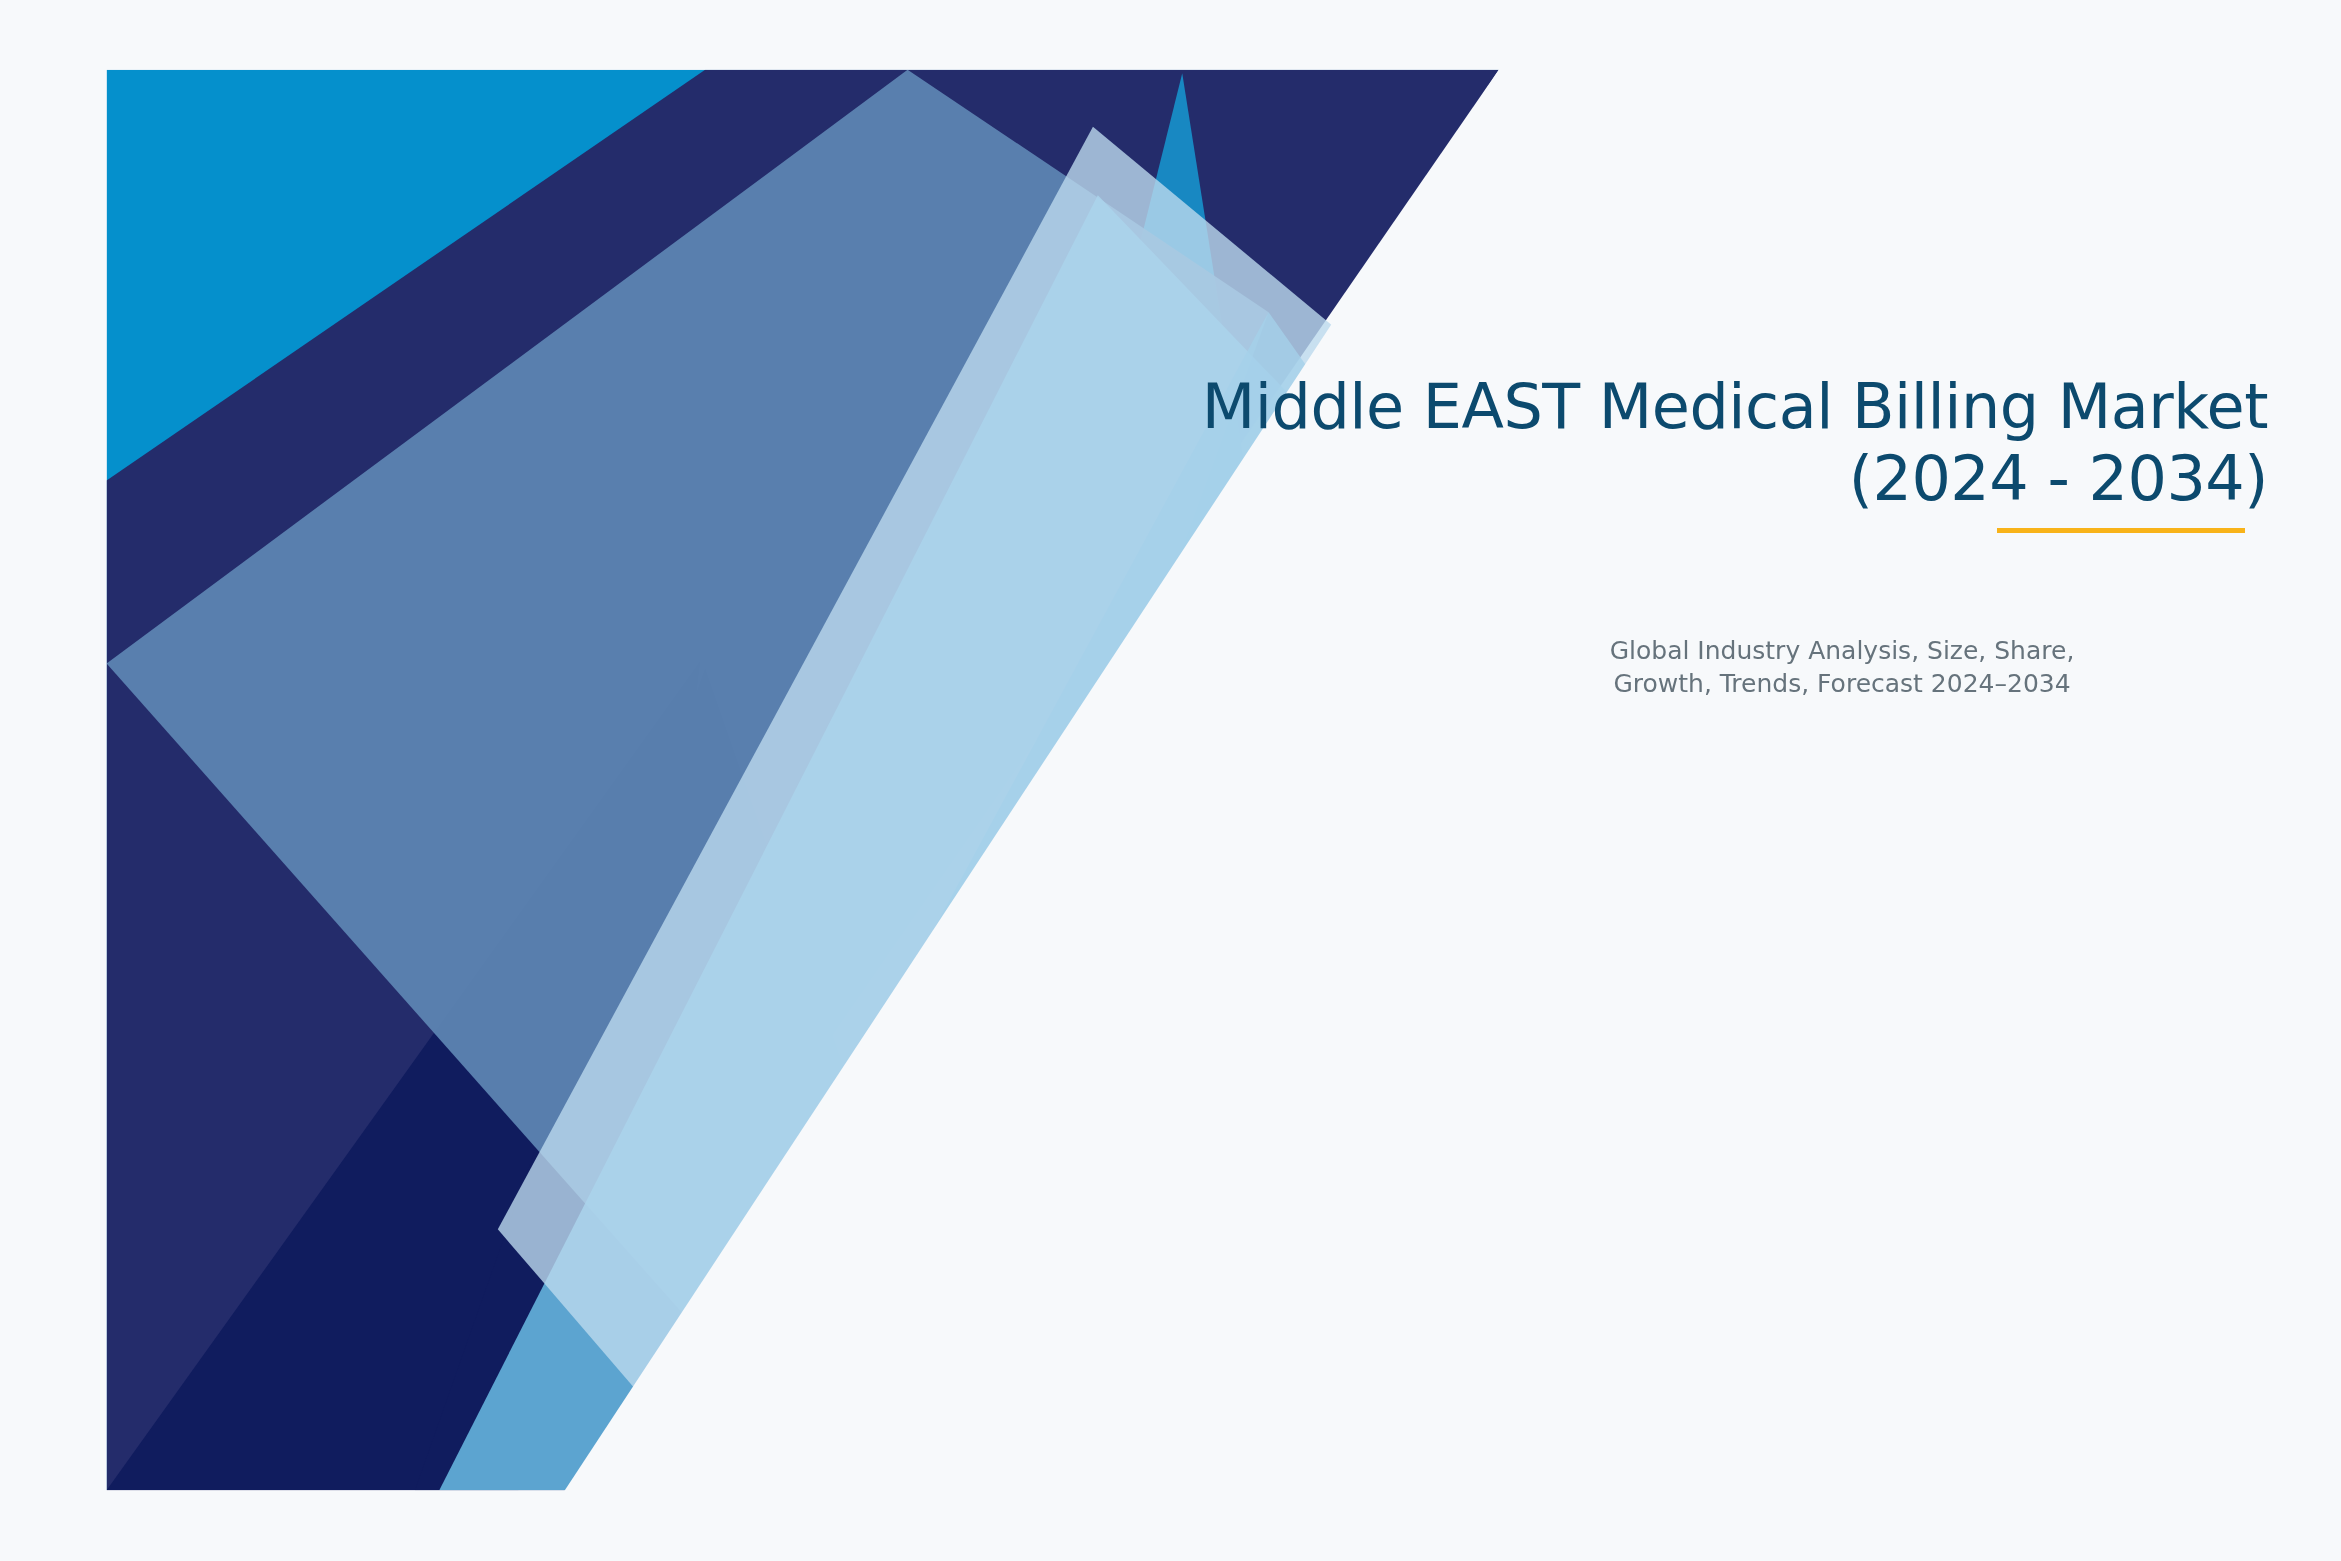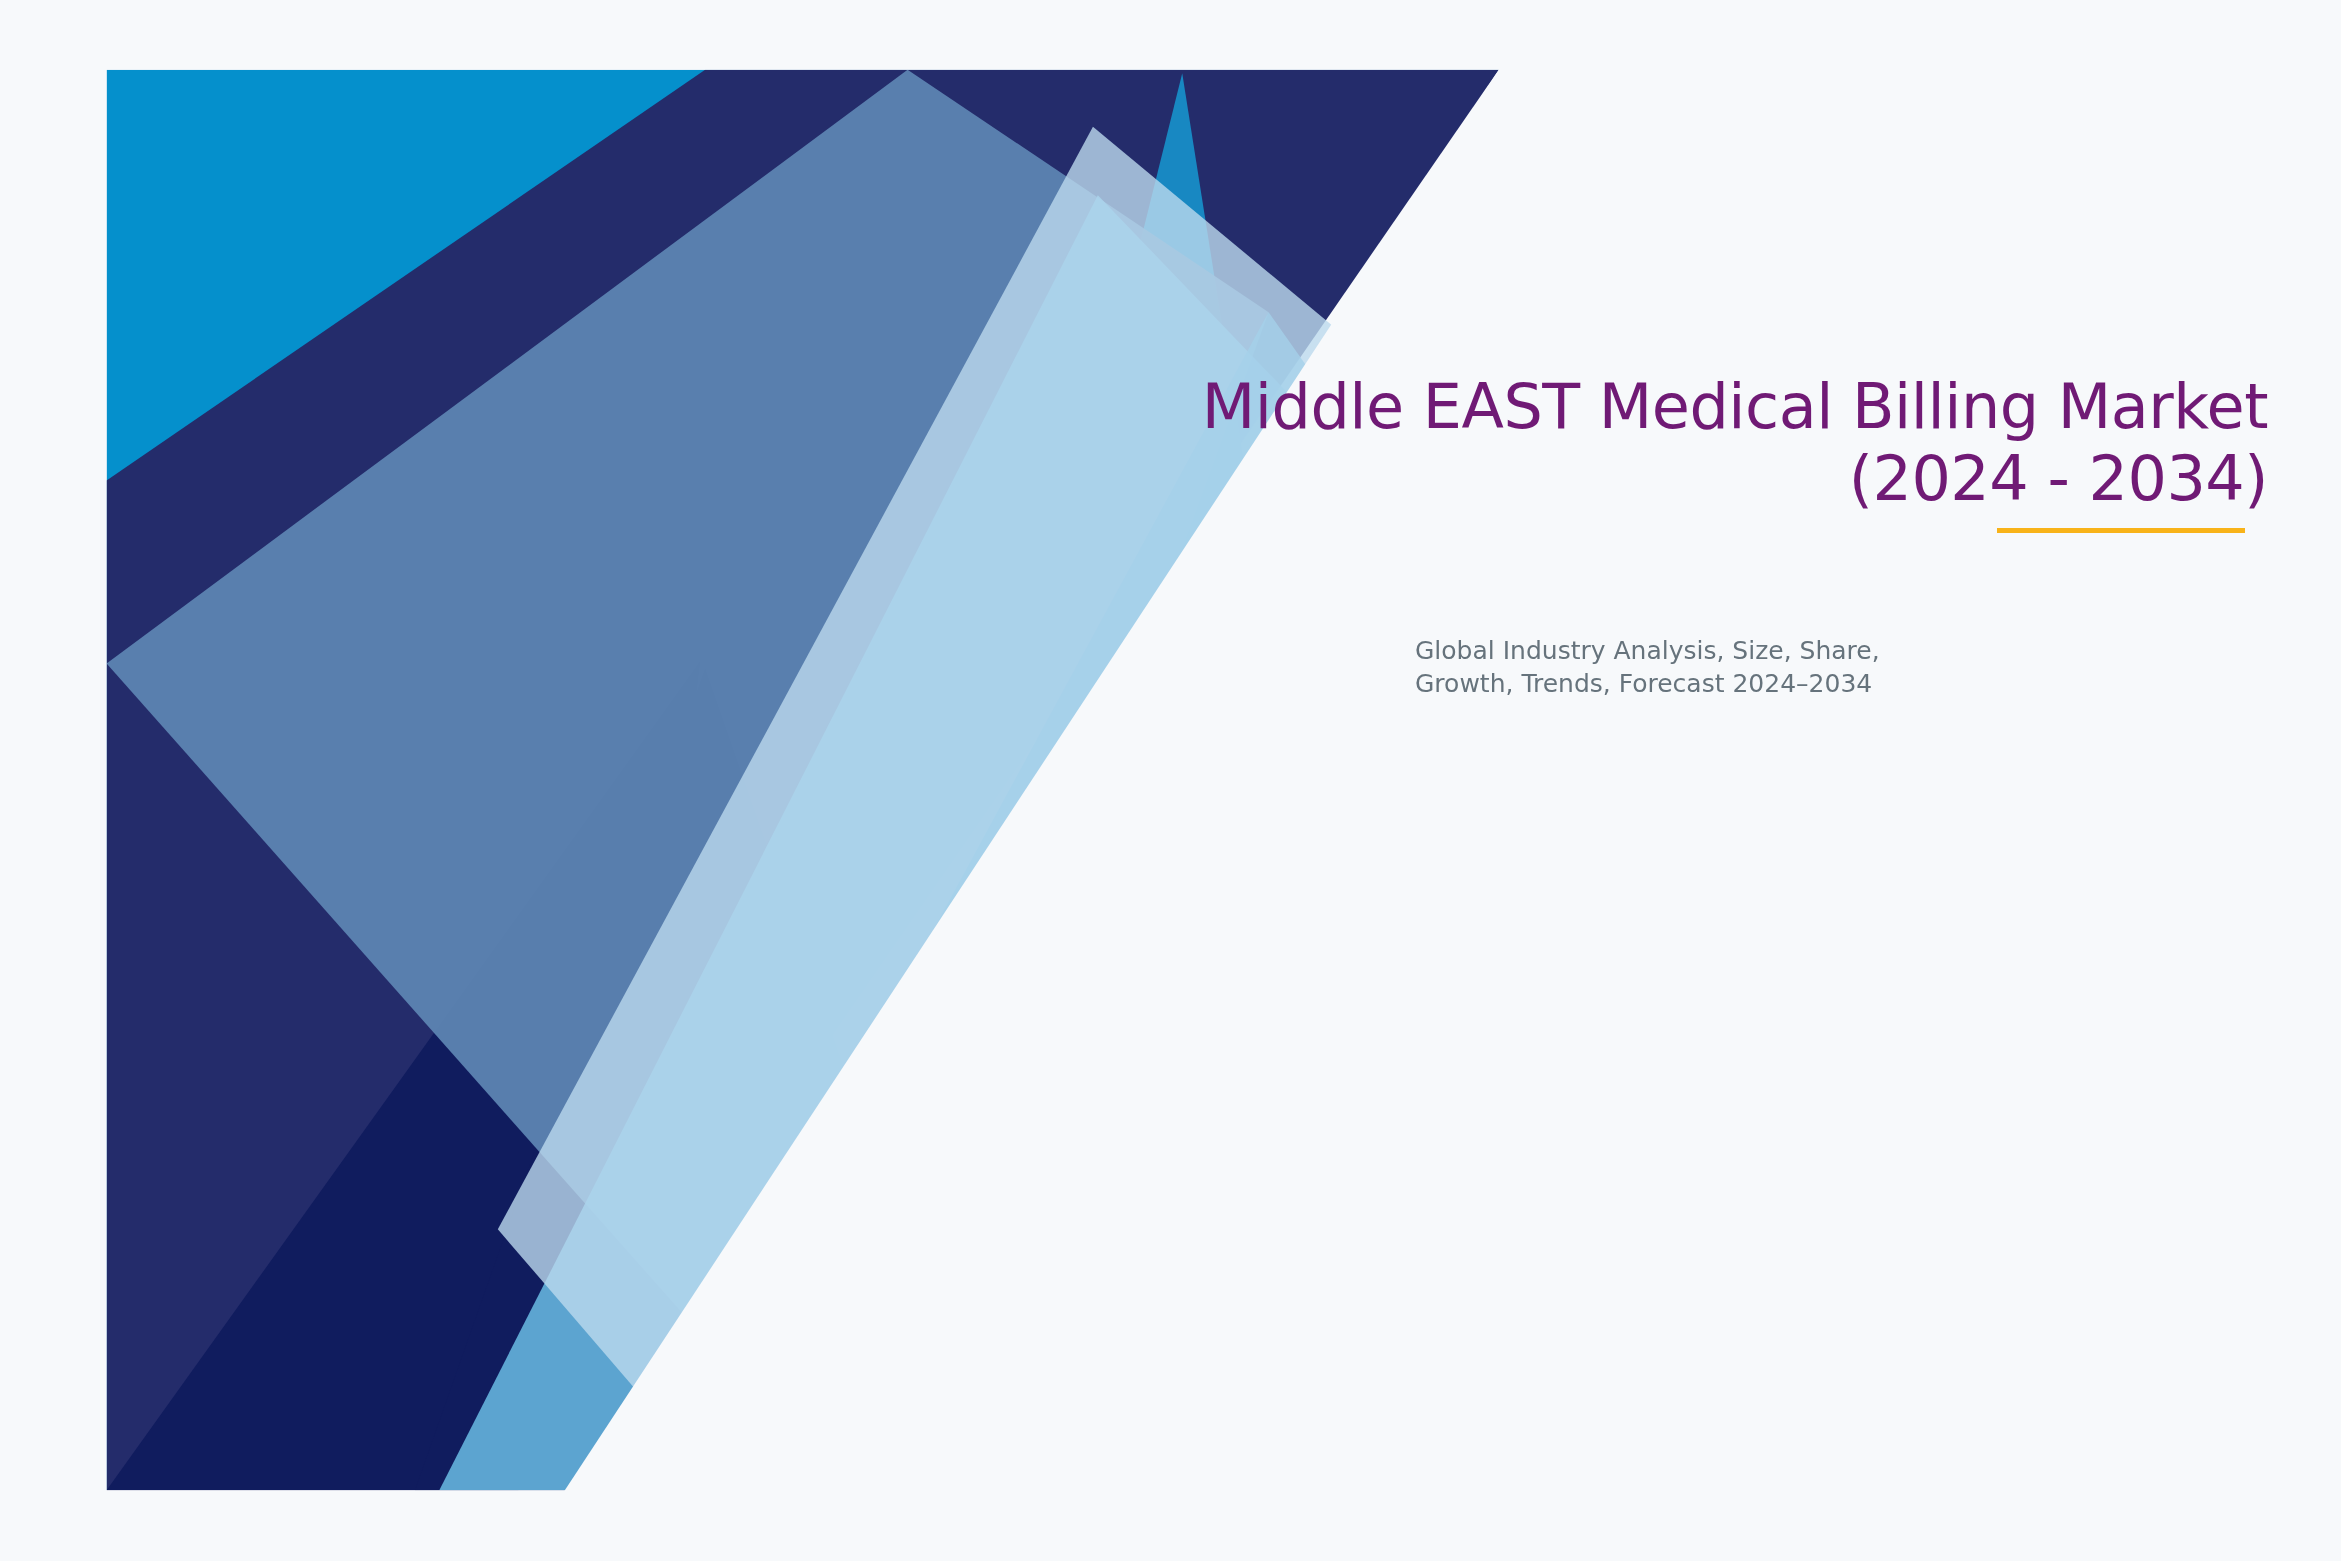--- a/index.html
+++ b/index.html
@@ -40,40 +40,40 @@
     text-align: right;
   }
 
   #cover-title {
     margin: 0;
     font-family: "DejaVu Sans", sans-serif;
     font-weight: 400;
     font-size: 62px;
     line-height: 1.16;
     letter-spacing: -0.5px;
-    color: #701a75;
+    color: #0c4a6e;
     white-space: pre-line;
   }
 
   #title-underline {
     position: absolute;
     left: 1997px;
     top: 528px;
     width: 248px;
     height: 5.4px;
     background: #F8B319;
   }
 
   #cover-subtitle {
     position: absolute;
     left: 1415px;
     top: 634px;
     width: 854px;
     margin: 0;
-    text-align: left;
+    text-align: center;
     font-family: "DejaVu Sans", sans-serif;
     font-weight: 400;
     font-size: 25px;
     line-height: 1.33;
     color: #66737C;
     white-space: pre-line;
   }
 </style>
 </head>
 <body>

